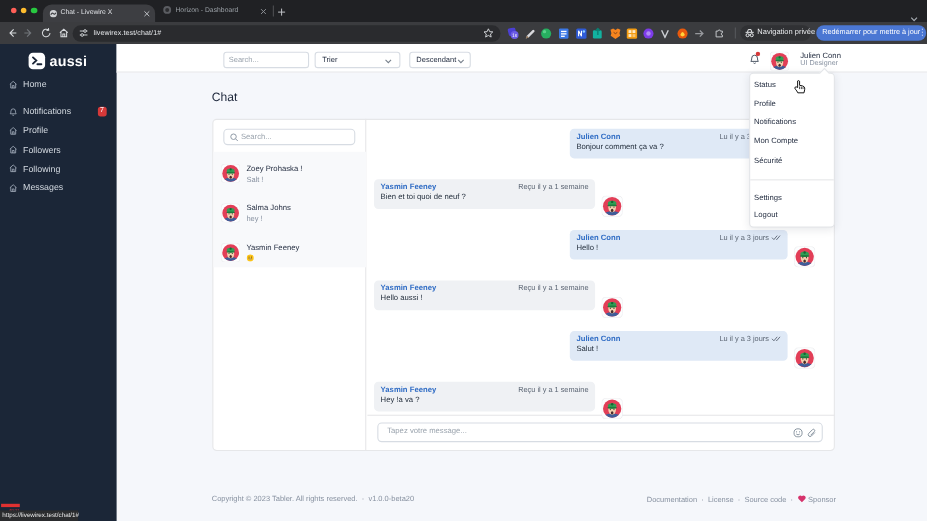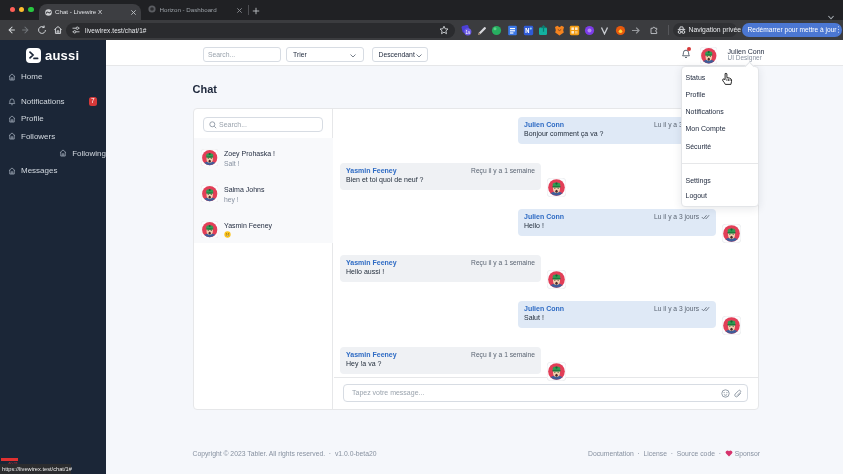--- a/index.html
+++ b/index.html
@@ -175,21 +175,21 @@
     </svg>Home</div>
 <div class="abs navitem" style="top:93.2px;"><svg width="8" height="8" viewBox="0 0 10 10">
       <path d="M5 1.2 A2.6 2.6 0 0 1 7.6 3.8 Q7.6 6 8.4 6.8 L1.6 6.8 Q2.4 6 2.4 3.8 A2.6 2.6 0 0 1 5 1.2 Z M4 8.2 Q5 9.2 6 8.2" stroke="#aab4c2" stroke-width="0.9" fill="none"></path>
     </svg>Notifications</div>
 <div class="abs navitem" style="top:110.4px;"><svg width="8" height="8" viewBox="0 0 10 10">
       <path d="M1.2 4.6 L5 1.2 L8.8 4.6 M2.2 3.9 L2.2 8.8 L7.8 8.8 L7.8 3.9 M4 8.8 L4 6 L6 6 L6 8.8" stroke="#aab4c2" stroke-width="0.9" fill="none"></path>
     </svg>Profile</div>
 <div class="abs navitem" style="top:127.6px;"><svg width="8" height="8" viewBox="0 0 10 10">
       <path d="M1.2 4.6 L5 1.2 L8.8 4.6 M2.2 3.9 L2.2 8.8 L7.8 8.8 L7.8 3.9 M4 8.8 L4 6 L6 6 L6 8.8" stroke="#aab4c2" stroke-width="0.9" fill="none"></path>
     </svg>Followers</div>
-<div class="abs navitem" style="top:144.8px;justify-content:flex-end;"><svg width="8" height="8" viewBox="0 0 10 10">
+<div class="abs navitem" style="top:144.8px;"><svg width="8" height="8" viewBox="0 0 10 10">
       <path d="M1.2 4.6 L5 1.2 L8.8 4.6 M2.2 3.9 L2.2 8.8 L7.8 8.8 L7.8 3.9 M4 8.8 L4 6 L6 6 L6 8.8" stroke="#aab4c2" stroke-width="0.9" fill="none"></path>
     </svg>Following</div>
 <div class="abs navitem" style="top:162px;"><svg width="8" height="8" viewBox="0 0 10 10">
       <path d="M1.2 4.6 L5 1.2 L8.8 4.6 M2.2 3.9 L2.2 8.8 L7.8 8.8 L7.8 3.9 M4 8.8 L4 6 L6 6 L6 8.8" stroke="#aab4c2" stroke-width="0.9" fill="none"></path>
     </svg>Messages</div>
 
 <div class="abs" style="left:88.5px;top:97px;width:8.5px;height:8.5px;background:#d63939;border-radius:2.5px;color:#fff;font-size:6.5px;text-align:center;line-height:8.5px;">7</div>
 <div class="abs" style="left:1px;top:458px;width:17px;height:2.5px;background:#e03131;"></div>
 <div class="abs" style="left:8px;top:461px;font-size:4px;color:#e03131;">40:21</div>
 <div class="abs" style="left:0;top:464px;width:71px;height:10px;background:#2b2c2e;z-index:40;"></div>
@@ -216,21 +216,21 @@
     <ellipse cx="12" cy="13.4" rx="4.4" ry="5.6" fill="#f3cfae"></ellipse>
     <ellipse cx="12" cy="8.8" rx="4.9" ry="3" fill="#2f9e54"></ellipse>
     <ellipse cx="12" cy="11" rx="5.4" ry="1.1" fill="#1d7a3e"></ellipse>
     <circle cx="12" cy="7" r="1.4" fill="#176333"></circle>
     <ellipse cx="12" cy="16.8" rx="1.5" ry="1.9" fill="#4a2b2b"></ellipse>
     <circle cx="9.9" cy="13" r="0.7" fill="#3a2a22"></circle>
     <circle cx="14.1" cy="13" r="0.7" fill="#3a2a22"></circle>
   </svg>
 <div class="abs" style="left:727.5px;top:48px;font-size:7px;color:#1d273b;">Julien Conn</div>
 <div class="abs" style="left:727.5px;top:53.8px;font-size:6.5px;color:#8791a0;">UI Designer</div>
-<div class="abs" style="left:192.5px;top:83px;font-size:11px;font-weight:bold;color:#1d273b;">Chat</div>
+<div class="abs" style="left:192.5px;top:83px;font-size:11px;font-weight:normal;color:#1d273b;">Chat</div>
 
 <div class="abs" id="card"></div>
 <div class="abs" style="left:193px;top:108px;width:140px;height:301.5px;border-right:1px solid #e6e7e9;"></div>
 <div class="abs" style="left:203px;top:117px;width:120px;height:14.5px;border:1px solid #d7dce3;border-radius:4px;background:#fff;"></div>
 <svg class="abs" style="left:208.5px;top:120.5px;" width="8" height="8" viewBox="0 0 8 8">
     <circle cx="3.3" cy="3.3" r="2.5" stroke="#8e99a5" stroke-width="0.9" fill="none"></circle>
     <path d="M5.2 5.2 L7.2 7.2" stroke="#8e99a5" stroke-width="0.9"></path>
   </svg>
 <div class="abs ph" style="left:219px;top:121px;font-size:7px;">Search...</div>
 <div class="abs" style="left:193.5px;top:138px;width:139.5px;height:105px;background:#f8f9fb;"></div>

